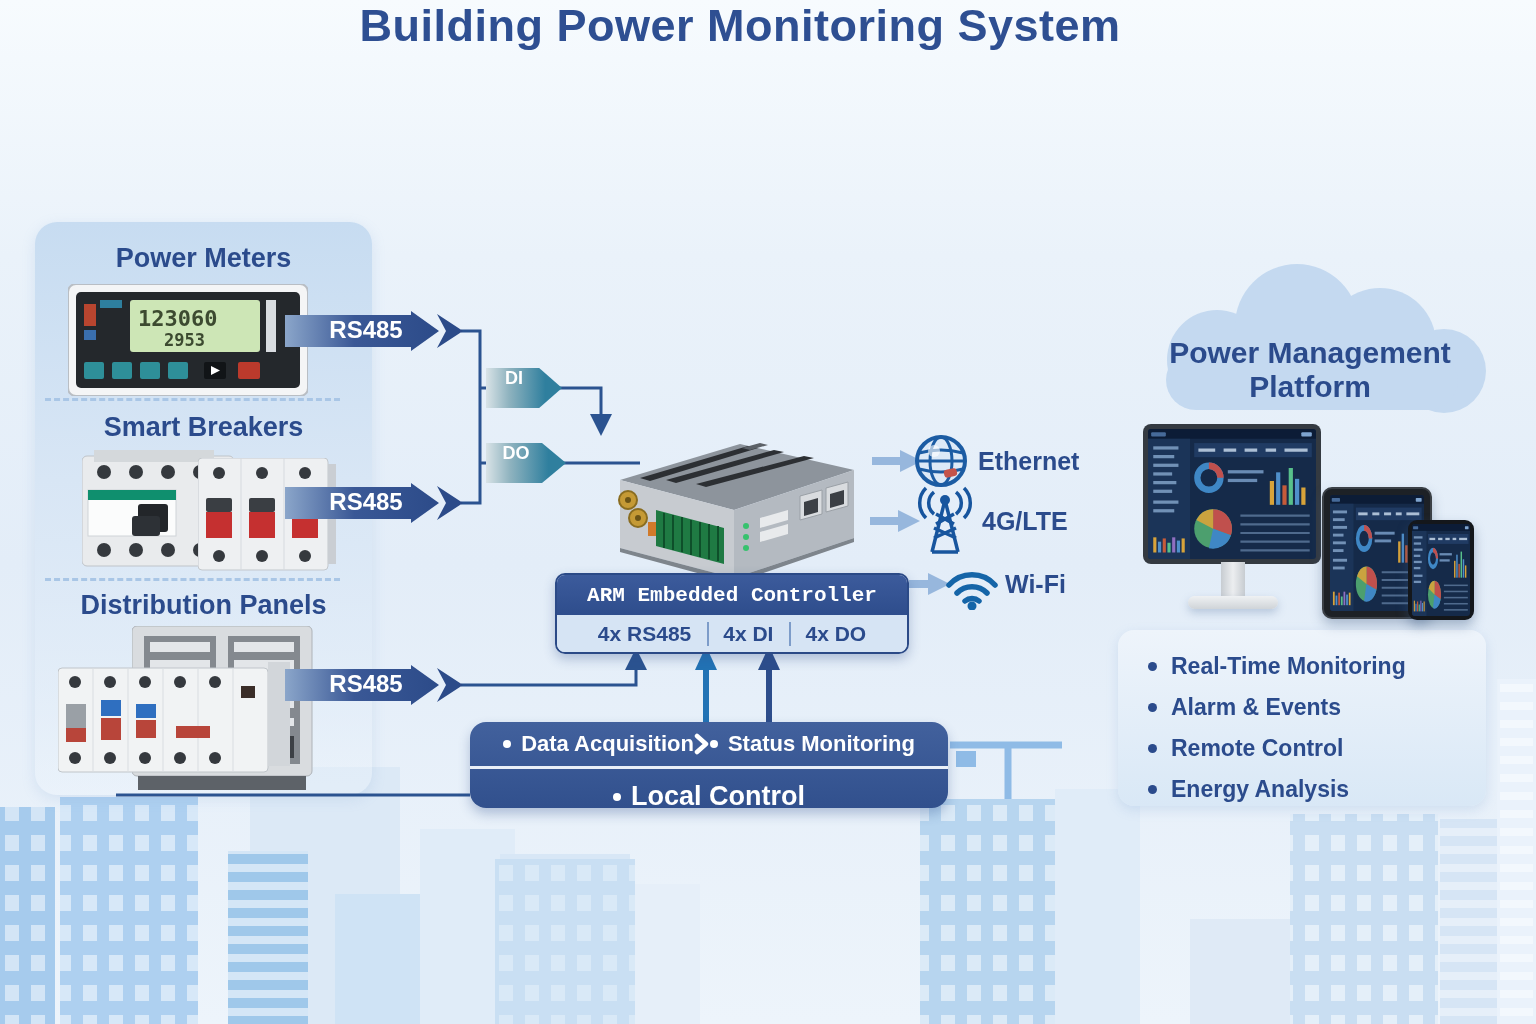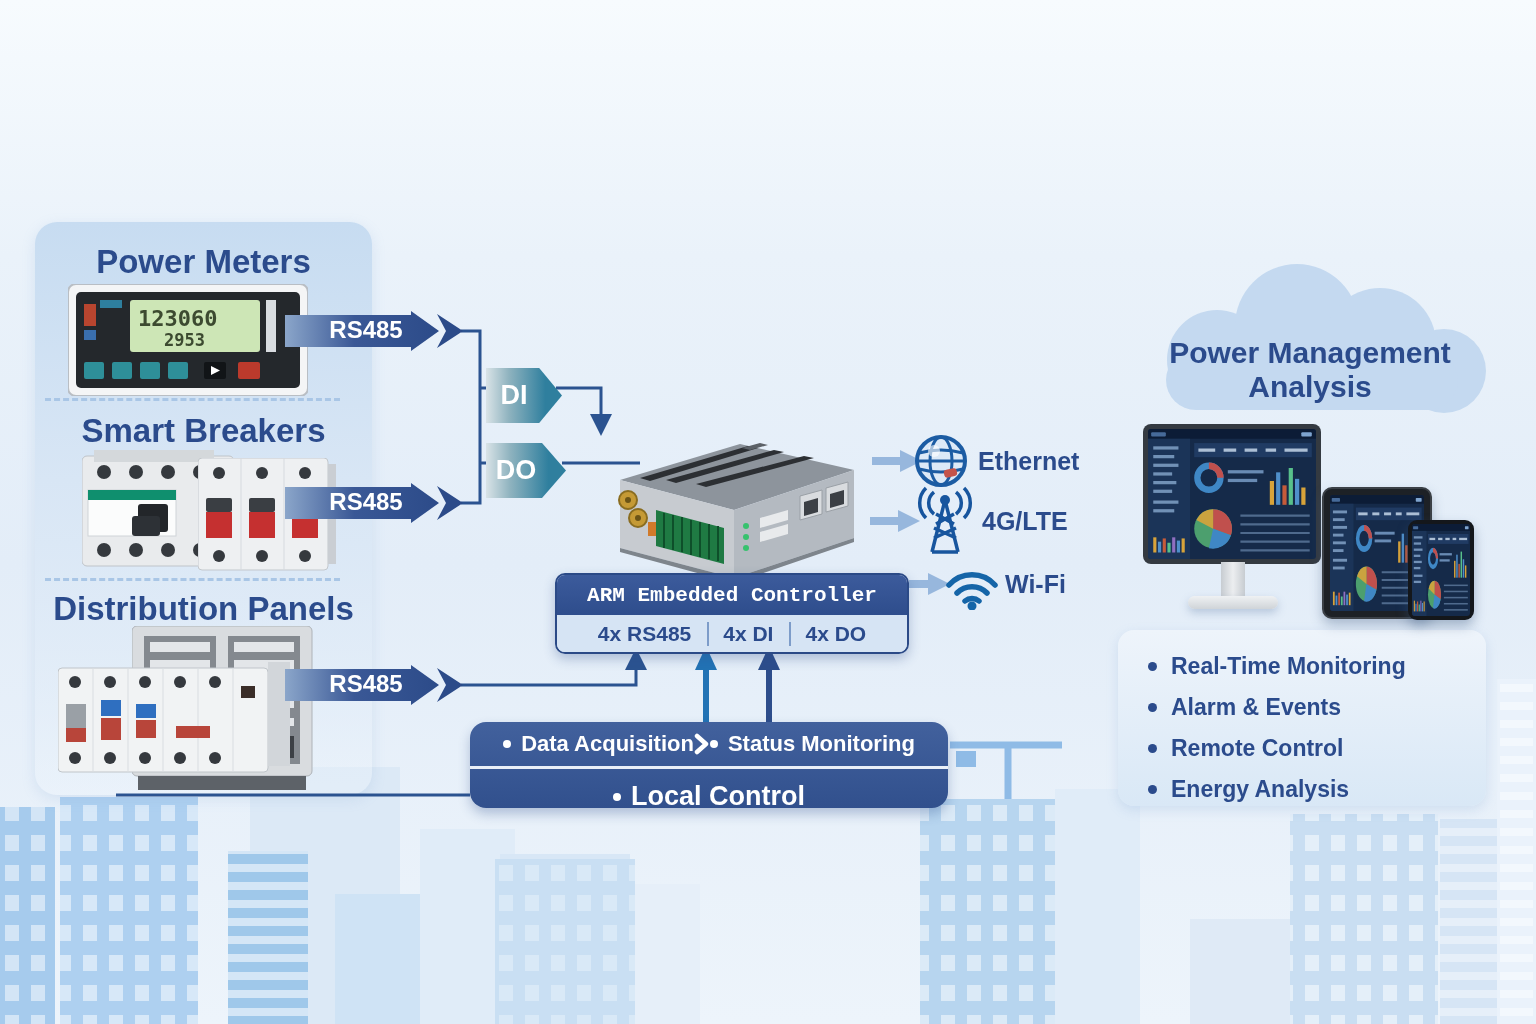--- a/index.html
+++ b/index.html
@@ -7,28 +7,28 @@
   #canvas{position:relative;width:1536px;height:1024px;overflow:hidden;
     background:linear-gradient(180deg,#f7fbfe 0%,#eaf2fa 25%,#e3edf8 55%,#edf4fb 100%);}
   .abs{position:absolute;}
   .hd{color:#2b4b8c;font-weight:bold;}
   
   .title{left:0;top:60;width:1480px;text-align:center;font-size:45px;font-weight:bold;color:#2e4f92;letter-spacing:.5px;}
   
   .panel{left:35px;top:222px;width:337px;height:573px;border-radius:22px;
     background:linear-gradient(180deg,#c7dcf1 0%,#d8e6f5 45%,rgba(238,245,252,.35) 100%);
     box-shadow:0 4px 14px rgba(120,160,210,.18);}
-  .sec-h{width:337px;left:35px;text-align:center;font-size:33px;}
+  .sec-h{width:337px;left:35px;text-align:center;font-size:27px;}
   .dashed{left:45px;width:295px;border-top:3px dashed #a9c6e6;height:0;}
   
   .rs{width:180px;height:40px;}
   .rs svg{display:block;}
   .rs span{position:absolute;left:20px;top:5px;width:122px;text-align:center;color:#fff;font-size:24px;font-weight:bold;}
   
-  .tag{height:55px;color:#fff;font-size:27px;font-weight:bold;display:flex;align-items:center;justify-content:center;
+  .tag{height:40px;color:#fff;font-size:18px;font-weight:bold;display:flex;justify-content:center;
     background:linear-gradient(90deg,#d9e3e7 0%,#8fb3bf 30%,#2f7f9e 78%);
     clip-path:polygon(0 0,70% 0,100% 50%,70% 100%,0 100%);padding-right:20px;box-sizing:border-box;}
   
   .armbox{left:555px;top:573px;width:350px;height:77px;border-radius:10px;overflow:hidden;
     border:2px solid #2b4a87;box-shadow:0 5px 12px rgba(44,77,140,.3);}
   .arm-h{height:40px;background:linear-gradient(180deg,#3c5b9c,#2e4d8c);color:#fff;display:flex;align-items:center;justify-content:center;font-size:21px;font-weight:bold;font-family:Liberation Mono, monospace;}
   .arm-s{height:37px;background:#d6e4f4;display:flex;align-items:center;justify-content:center;font-size:21px;font-weight:bold;color:#2b4b8c;}
   .arm-s .sep{border-left:2px solid #7d9cc9;margin-left:16px;padding-left:14px;}
   
   .net-lb{font-size:25px;}
@@ -94,20 +94,21 @@
     <rect x="920" y="120" width="135" height="225" fill="#b7d5ef"></rect>
       <rect x="920" y="120" width="135" height="225" fill="url(#pw)"></rect>
     <rect x="1290" y="135" width="148" height="210" fill="#c9def2"></rect>
       <rect x="1290" y="135" width="148" height="210" fill="url(#pw)"></rect>
     <rect x="1440" y="140" width="96" height="205" fill="#d6e5f5"></rect>
       <rect x="1440" y="140" width="96" height="205" fill="url(#ps)" opacity="0.7"></rect>
     <rect x="1497" y="0" width="39" height="345" fill="#eaf2fb"></rect>
       <rect x="1500" y="0" width="33" height="345" fill="url(#ps)" opacity="0.8"></rect>
   </svg>
 
+  <div class="abs title">Building Power Monitoring System</div>
 
   <div class="abs panel" style="z-index:1;"></div>
   <div class="abs sec-h hd" style="top:243px;z-index:2;">Power Meters</div>
   <div class="abs sec-h hd" style="top:412px;z-index:2;">Smart Breakers</div>
   <div class="abs sec-h hd" style="top:590px;z-index:2;">Distribution Panels</div>
   <div class="abs dashed" style="top:398px;z-index:2;"></div>
   <div class="abs dashed" style="top:578px;z-index:2;"></div>
 
   <svg class="abs" width="100" height="102" style="left:188px;top:286px;z-index:2;">
     <rect x="0" y="0" width="88" height="102" rx="4" fill="#f2f4f5" stroke="#c3c8cd"></rect>
@@ -393,21 +394,21 @@
     <g fill="#c4d9f0">
       <circle cx="95" cy="102" r="50"></circle>
         <circle cx="175" cy="68" r="62"></circle>
         <circle cx="258" cy="86" r="56"></circle>
         <circle cx="322" cy="113" r="42"></circle>
       <rect x="44" y="92" width="292" height="60" rx="30"></rect>
     </g>
   </svg>
   <div class="abs cloud-txt hd" style="z-index:2;">
     <div>Power Management</div>
-    <div>Analysis</div>
+    <div>Platform</div>
   </div>
 
   <svg width="0" height="0" style="position:absolute">
     <symbol id="dash" viewBox="0 0 160 120" preserveAspectRatio="none">
       <rect width="160" height="120" fill="#152a49"></rect>
       <rect width="160" height="9" fill="#0c1c36"></rect>
       <rect x="146" y="3" width="10" height="4" rx="1" fill="#7ea4cf"></rect>
         <rect x="3" y="3" width="14" height="4" rx="1" fill="#466a99"></rect>
       <rect x="0" y="9" width="40" height="111" fill="#1b3458"></rect>
       <g fill="#8fb0d6" opacity="0.75">

